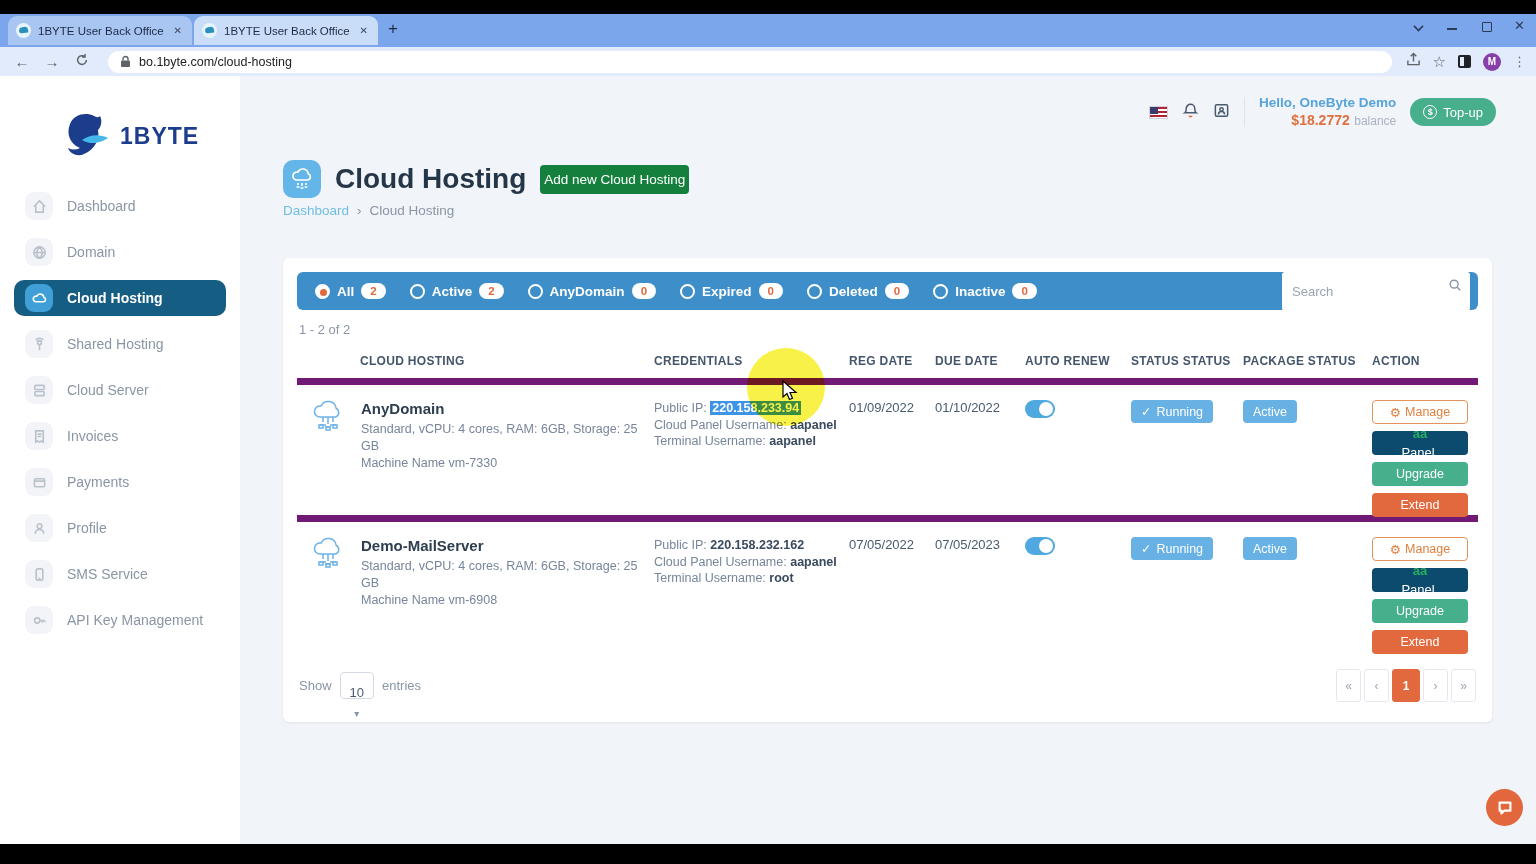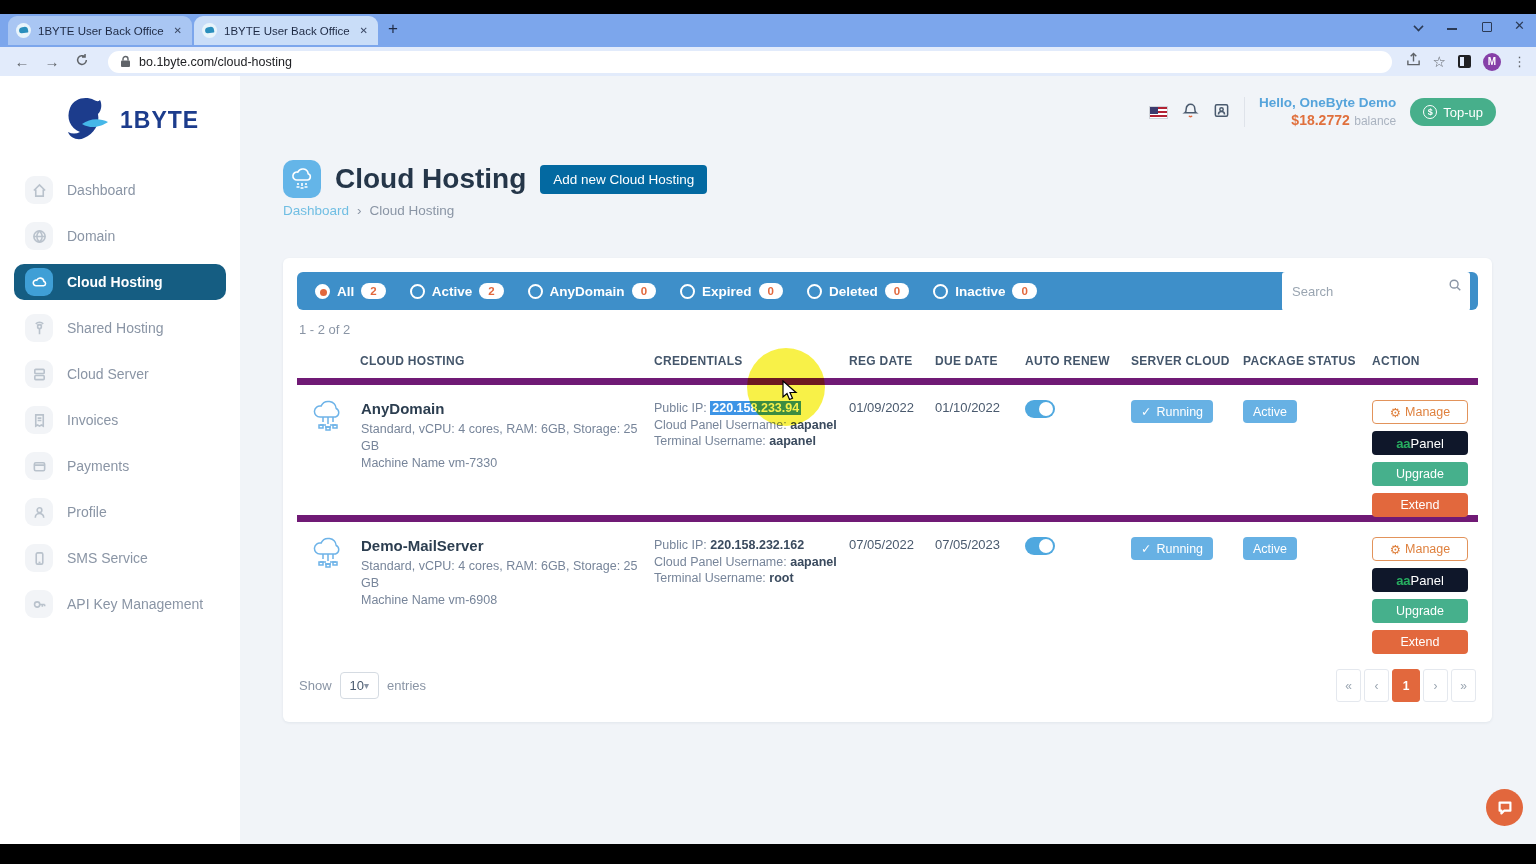--- a/index.html
+++ b/index.html
@@ -39,21 +39,21 @@
     font-weight:bold; display:flex; align-items:center; justify-content:center; }
   .dots { color:#5f6368; font-size:13px; }
   .sidebar-toggle-box { width:13px; height:13px; border:2px solid #202124; border-radius:2px; position:relative; }
   .sidebar-toggle-box::after { content:""; position:absolute; right:0; top:0; width:5px; height:9px; background:#202124; }
 
   
   .app { display:flex; height:768px; background:#F1F4F8; }
   .bottom-black { height:20px; background:#000; }
 
   
-  .sidebar { width:240px; background:#fff; flex:0 0 auto; padding-top:14px; }
+  .sidebar { width:240px; background:#fff; flex:0 0 auto; padding-top:30px; }
   .logo { display:flex; align-items:center; margin:4px 0 26px 56px; }
   .nav { display:flex; flex-direction:column; gap:10px; padding:0 14px; }
   .nav-item { display:flex; align-items:center; gap:14px; height:36px; padding:0 11px; border-radius:10px;
     color:#8a95a5; font-size:14px; }
   .nav-icon { width:28px; height:28px; border-radius:9px; background:#f2f4f7; display:flex; align-items:center;
     justify-content:center; color:#b9c2cc; flex:0 0 auto; }
   .nav-item.active { background:#155D82; color:#fff; font-weight:bold; }
   .nav-item.active .nav-icon { background:#3F9FD6; color:#fff; }
   .nav-icon svg { width:15px; height:15px; stroke:currentColor; fill:none; stroke-width:1.7; }
 
@@ -72,21 +72,21 @@
   .topup { background:#47AF8B; color:#fff; border:none; height:28px; padding:0 13px; border-radius:14px;
     font-size:13px; display:flex; align-items:center; gap:6px; font-family:inherit; }
   .topup-coin { width:14px; height:14px; border-radius:50%; border:1.5px solid #fff; font-size:9px;
     display:flex; align-items:center; justify-content:center; font-weight:bold; }
 
   .titlebar { position:absolute; top:84px; left:43px; display:flex; align-items:center; gap:14px; }
   .title-icon { width:38px; height:38px; border-radius:10px; background:#64B5E8; display:flex;
     align-items:center; justify-content:center; }
   .title-icon svg { width:24px; height:24px; stroke:#fff; fill:none; stroke-width:1.6; }
   .page-title { font-size:28px; font-weight:bold; color:#253649; }
-  .add-btn { background:#0369a1; color:#fff; border:none; height:29px; padding:0 13px; border-radius:4px;
+  .add-btn { background:#15803d; color:#fff; border:none; height:29px; padding:0 4px; border-radius:4px;
     font-size:13.5px; font-family:inherit; }
   .breadcrumb { position:absolute; top:127px; left:43px; font-size:13.5px; color:#8a95a5;
     display:flex; gap:8px; align-items:center; }
   .crumb-link { color:#70BEE3; }
 
   
   .card { position:absolute; top:182px; left:43px; width:1209px; background:#fff; border-radius:6px;
     box-shadow:0 1px 3px rgba(40,60,90,.08); padding:14px; }
   .filterbar { height:38px; background:#3E8FC9; border-radius:6px; display:flex; align-items:center;
     padding:0 6px; }
@@ -128,29 +128,29 @@
   .toggle { width:30px; height:18px; border-radius:9px; background:#4FA8DF; position:relative; display:inline-block; }
   .toggle::after { content:""; position:absolute; right:2px; top:2px; width:14px; height:14px; border-radius:50%; background:#fff; }
 
   .status-btn { background:#67B1E4; color:#fff; border:none; height:23px; border-radius:4px;
     font-size:12.5px; font-family:inherit; padding:0 10px; display:inline-flex; align-items:center; gap:5px; }
 
   .actions { display:flex; flex-direction:column; gap:7px; width:96px; }
   .abtn { height:24px; border-radius:4px; font-size:12.5px; font-family:inherit; border:none; color:#fff;
     display:flex; align-items:center; justify-content:center; gap:4px; }
   .abtn-manage { background:#fff; border:1px solid #E2935B; color:#DF813E; }
-  .abtn-panel { background:#0f172a; font-size:13px; }
+  .abtn-panel { background:#0c4a6e; font-size:13px;flex-direction:column; }
   .abtn-panel .aa { color:#27AE60; font-weight:bold; }
   .abtn-upgrade { background:#46B08C; }
   .abtn-extend { background:#E2683D; }
 
   .tfoot { display:flex; align-items:center; margin-top:14px; padding:0 2px 6px; }
   .show-label, .entries-label { color:#8a95a5; font-size:13px; }
-  .pagesize { display:inline-flex; align-items:center; gap:0; border:1px solid #d5dbe2; border-radius:4px;
-    height:27px; padding:12px 9px; margin:0 8px; font-size:13px; color:#4A5A6E; }
+  .pagesize { display:inline-flex; align-items:center; gap:8px; border:1px solid #d5dbe2; border-radius:4px;
+    height:27px; padding:12px 9px; margin:0 8px; font-size:13px; color:#4A5A6E;flex-direction:column; }
   .pagesize .caret { font-size:10px; color:#8a95a5; }
   .pager { margin-left:auto; display:flex; gap:3px; }
   .pg { min-width:25px; height:33px; background:#fff; border:1px solid #e4e8ee; border-radius:3px;
     color:#9aa5b1; font-size:12px; display:flex; align-items:center; justify-content:center; padding:0 7px; }
   .pg.current { background:#E2683D; border-color:#E2683D; color:#fff; font-weight:bold; min-width:28px; }
 
   
   .hl-circle { position:fixed; left:747px; top:348px; width:78px; height:78px; border-radius:50%;
     background:rgba(247,238,40,.85); mix-blend-mode:multiply; z-index:50; pointer-events:none; }
   .cursor { position:fixed; left:782px; top:380px; z-index:60; pointer-events:none; }
@@ -402,21 +402,21 @@
       </div>
 
       <div class="summary">1 - 2 of 2</div>
 
       <div class="tgrid thead">
         <div class="th th-first">CLOUD HOSTING</div>
         <div class="th">CREDENTIALS</div>
         <div class="th">REG DATE</div>
         <div class="th">DUE DATE</div>
         <div class="th">AUTO RENEW</div>
-        <div class="th">SERVER CLOUD</div>
+        <div class="th">STATUS STATUS</div>
         <div class="th">PACKAGE STATUS</div>
         <div class="th">ACTION</div>
       </div>
 
       <div class="tgrid trow r1">
         <div class="cell namecell">
           <span class="row-cloud-icon">
             <svg viewBox="0 0 36 34">
                 <path d="M10 17a5.5 5.5 0 1 1 1-10.9 8 8 0 0 1 15.2 2.4A4.6 4.6 0 0 1 25.5 17Z"></path>
                 <path d="M13 17v5M18 17v7M23 17v5M10 25h6M15 27h6M20 25h6"></path>

